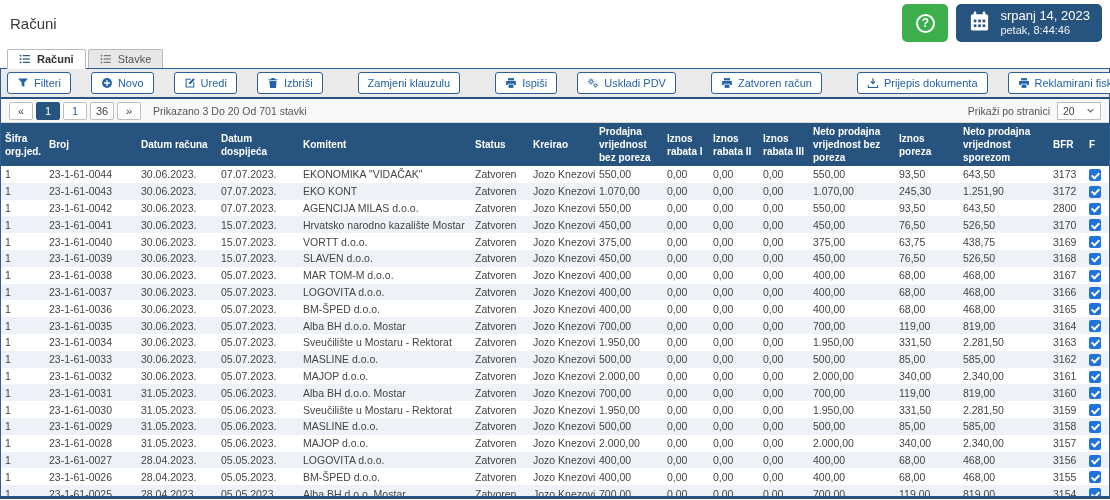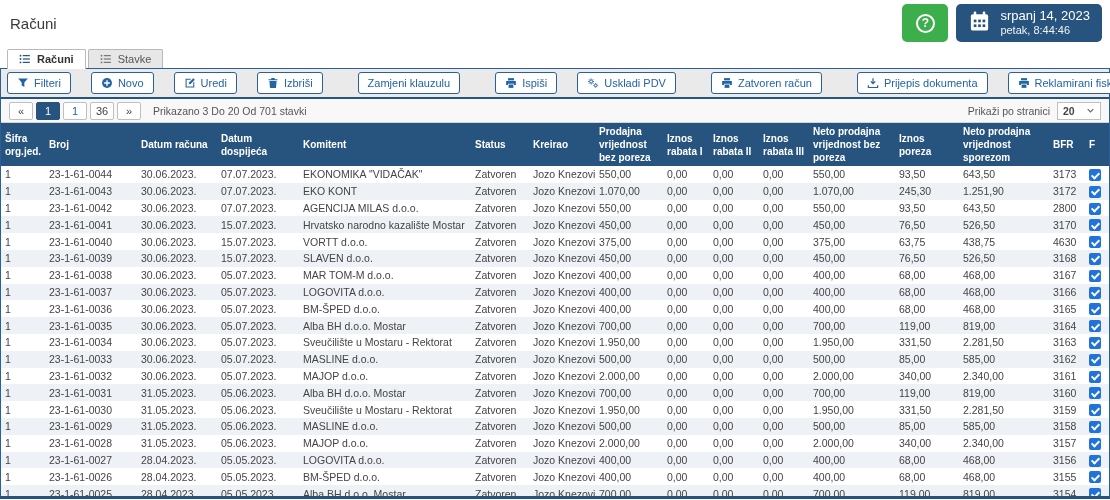--- a/index.html
+++ b/index.html
@@ -49,21 +49,21 @@
   .pager { display:flex; gap:3px; align-items:center; }
   .pbtn { min-width:24px; height:18px; border:1px solid #bfbfbf; background:#fff; color:#444;
           font-size:11px; border-radius:2px; display:flex; align-items:center; justify-content:center;
           cursor:pointer; font-family:inherit; padding:0 4px; }
   .pbtn.active { background:#27537f; color:#fff; border-color:#27537f; }
   .pbtn.pinput { color:#2264a5; }
   .psummary { font-size:10.5px; color:#555; margin-left:9px; }
   .pagesize { display:flex; align-items:center; gap:7px; font-size:10.5px; color:#555; }
   .pselect { border:1px solid #bfbfbf; background:#fff; min-width:44px; height:18px; display:flex;
              align-items:center; justify-content:space-between; padding:0 5px; font-size:10.5px;
-             color:#444; cursor:pointer;font-weight:bold; }
+             color:#444; cursor:pointer; }
   .pselect svg { width:9px; height:9px; display:block; color:#666; }
   
   .tablewrap { flex:1 1 auto; overflow:hidden; }
   table { border-collapse:collapse; table-layout:fixed; width:1108px; }
   thead th { background:#27537f; color:#fff; font-size:10px; font-weight:bold; text-align:left;
              padding:2px 4px; vertical-align:middle; height:40px; line-height:1.3; }
   tbody td { font-size:10.5px; color:#444; padding:0 4px; height:16.8px; white-space:nowrap;
              overflow:hidden; }
   tbody tr { background:#fff; }
   tbody tr:nth-child(even) { background:#eef1f5; }
@@ -377,21 +377,21 @@
             <td>VORTT d.o.o.</td>
             <td>Zatvoren</td>
             <td>Jozo Knezović</td>
             <td>375,00</td>
             <td>0,00</td>
             <td>0,00</td>
             <td>0,00</td>
             <td>375,00</td>
             <td>63,75</td>
             <td>438,75</td>
-            <td>4630</td>
+            <td>3169</td>
             <td><span class="cb"></span></td>
           </tr>
           <tr>
             <td>1</td>
             <td>23-1-61-0039</td>
             <td>30.06.2023.</td>
             <td>15.07.2023.</td>
             <td>SLAVEN d.o.o.</td>
             <td>Zatvoren</td>
             <td>Jozo Knezović</td>

